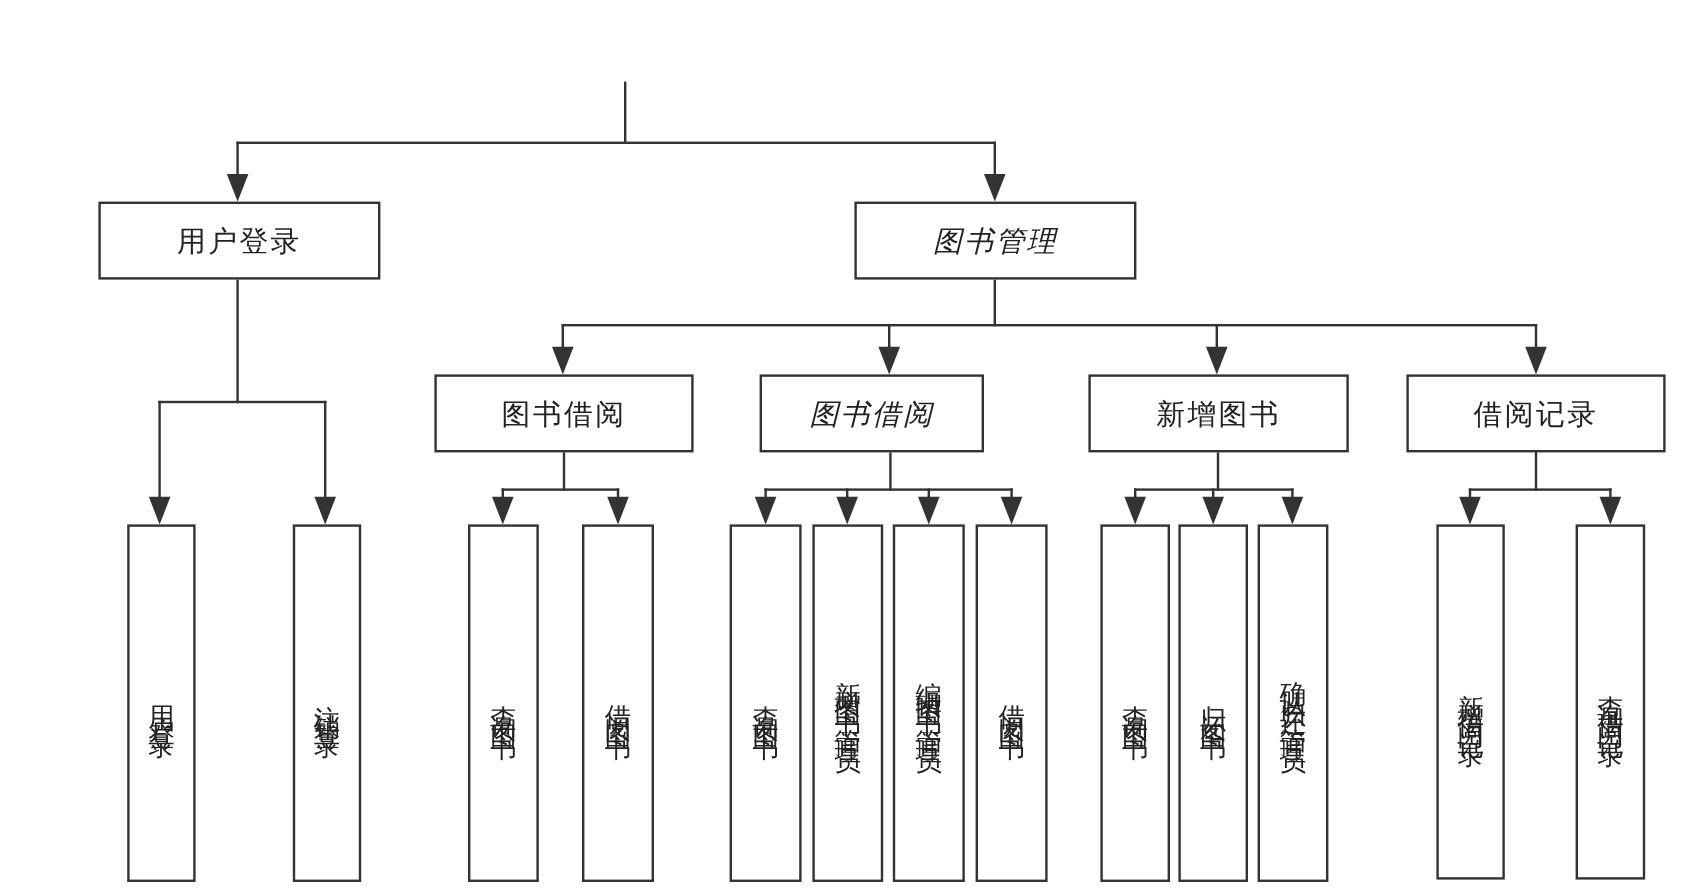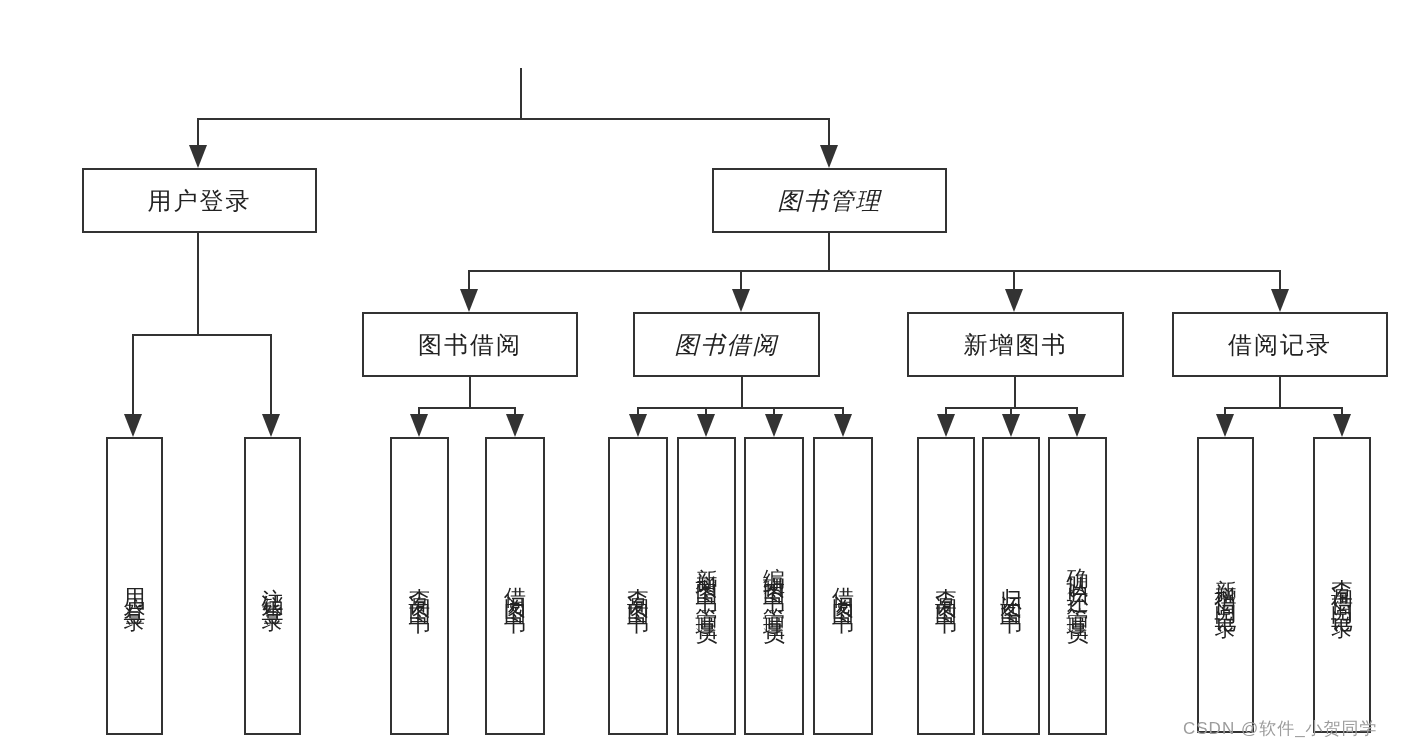--- a/index.html
+++ b/index.html
@@ -144,15 +144,14 @@
   <div class="lv" style="left:1076px;top:407px;height:12px;"></div>
   <div class="ar" style="left:1068px;top:414px;"></div>
 
   <div class="lv" style="left:1279px;top:375px;height:34px;"></div>
   <div class="lh" style="left:1224px;top:407px;width:119px;"></div>
   <div class="lv" style="left:1224px;top:407px;height:12px;"></div>
   <div class="ar" style="left:1216px;top:414px;"></div>
   <div class="lv" style="left:1341px;top:407px;height:12px;"></div>
   <div class="ar" style="left:1333px;top:414px;"></div>
 
-  <div class="wm">CSDN @软件_小贺同学</div>
 
 </div>
 
 </body></html>

